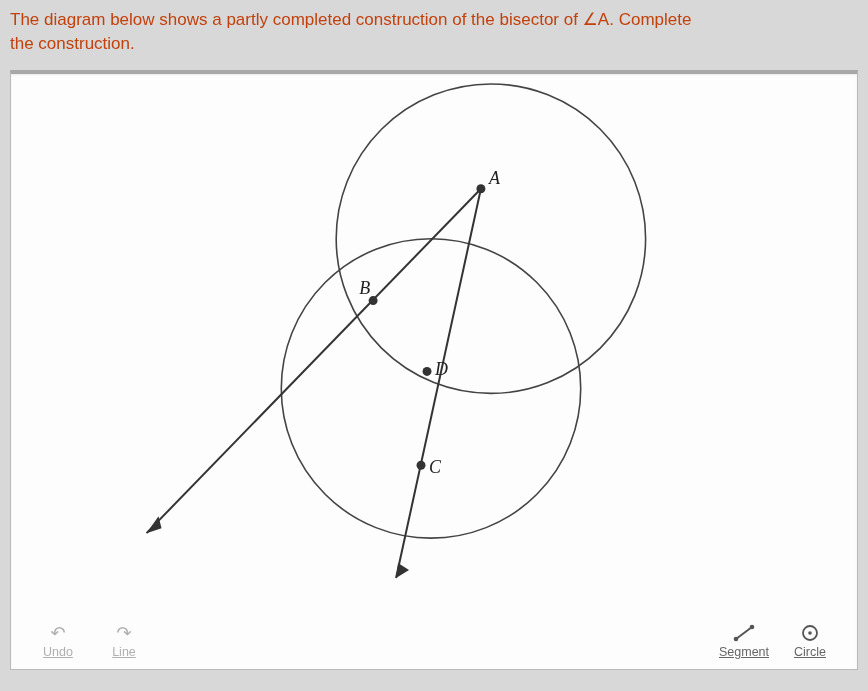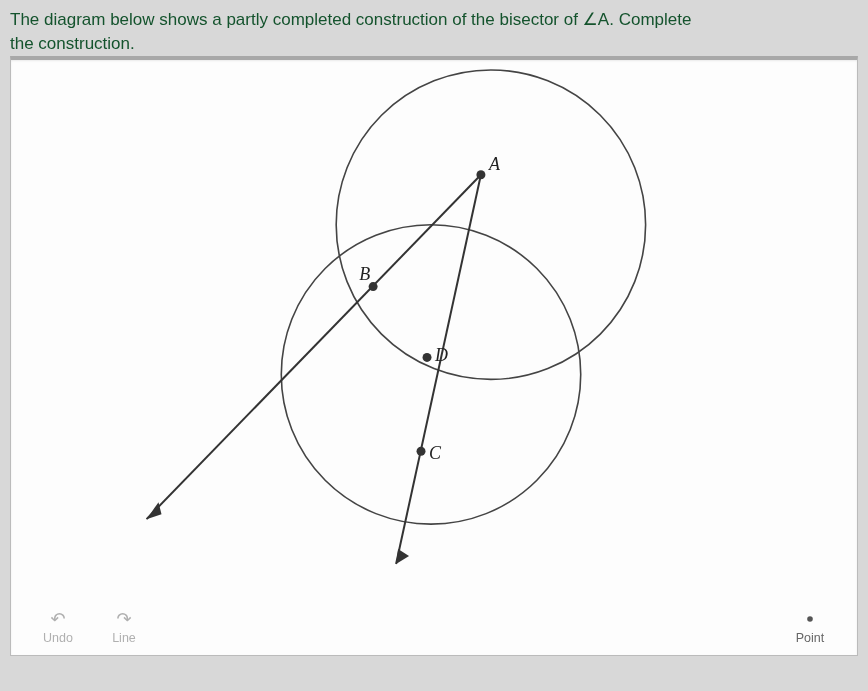--- a/index.html
+++ b/index.html
@@ -10,22 +10,23 @@
     body {
       font-family: Arial, Helvetica, sans-serif;
       background: #d8d8d8;
       width: 868px;
       height: 691px;
       padding: 8px 10px;
       color: #333;
     }
     .prompt-text {
       font-size: 17px;
-      color: #14532d;
+      color: #c2410c;
       line-height: 1.4;
+      margin-bottom: 14px;
     }
     .construction-panel {
       background: #fdfdfd;
       border-top: 4px solid #a8a8a8;
       border-left: 1px solid #bbb;
       border-right: 1px solid #bbb;
       border-bottom: 1px solid #bbb;
       width: 100%;
       height: 600px;
       position: relative;
@@ -73,20 +74,21 @@
     }
     .tool-icon {
       height: 20px;
       display: flex;
       align-items: center;
       justify-content: center;
       margin-bottom: 2px;
     }
     .tool-label {
       font-size: 12.5px;
+      text-decoration: underline;
     }
     .spacer {
       flex: 1;
     }
     .undo-icon, .redo-icon {
       font-size: 18px;
       line-height: 1;
     }
   </style>
 </head>
@@ -129,20 +131,31 @@
     </div>
     <div class="tool tool-disabled">
       <div class="tool-icon redo-icon">↷</div>
       <div class="tool-label">Line</div>
     </div>
 
     <div class="spacer"></div>
 
     <div class="tool">
       <div class="tool-icon">
-        <svg width="18" height="18">
-            <circle cx="9" cy="9" r="2.8" fill="#555"></circle>
-          </svg>
+        <svg width="22" height="18">
+          <line x1="3" y1="15" x2="19" y2="3" stroke="#555" stroke-width="2"></line>
+          <circle cx="3" cy="15" r="2.3" fill="#555"></circle>
+          <circle cx="19" cy="3" r="2.3" fill="#555"></circle>
+        </svg>
       </div>
-      <div class="tool-label">Point</div>
+      <div class="tool-label">Segment</div>
+    </div>
+    <div class="tool">
+      <div class="tool-icon">
+        <svg width="20" height="20">
+          <circle cx="10" cy="10" r="7" fill="none" stroke="#555" stroke-width="1.8"></circle>
+          <circle cx="10" cy="10" r="1.8" fill="#555"></circle>
+        </svg>
+      </div>
+      <div class="tool-label">Circle</div>
     </div>
   </div>
 </div>
 
 </body></html>

